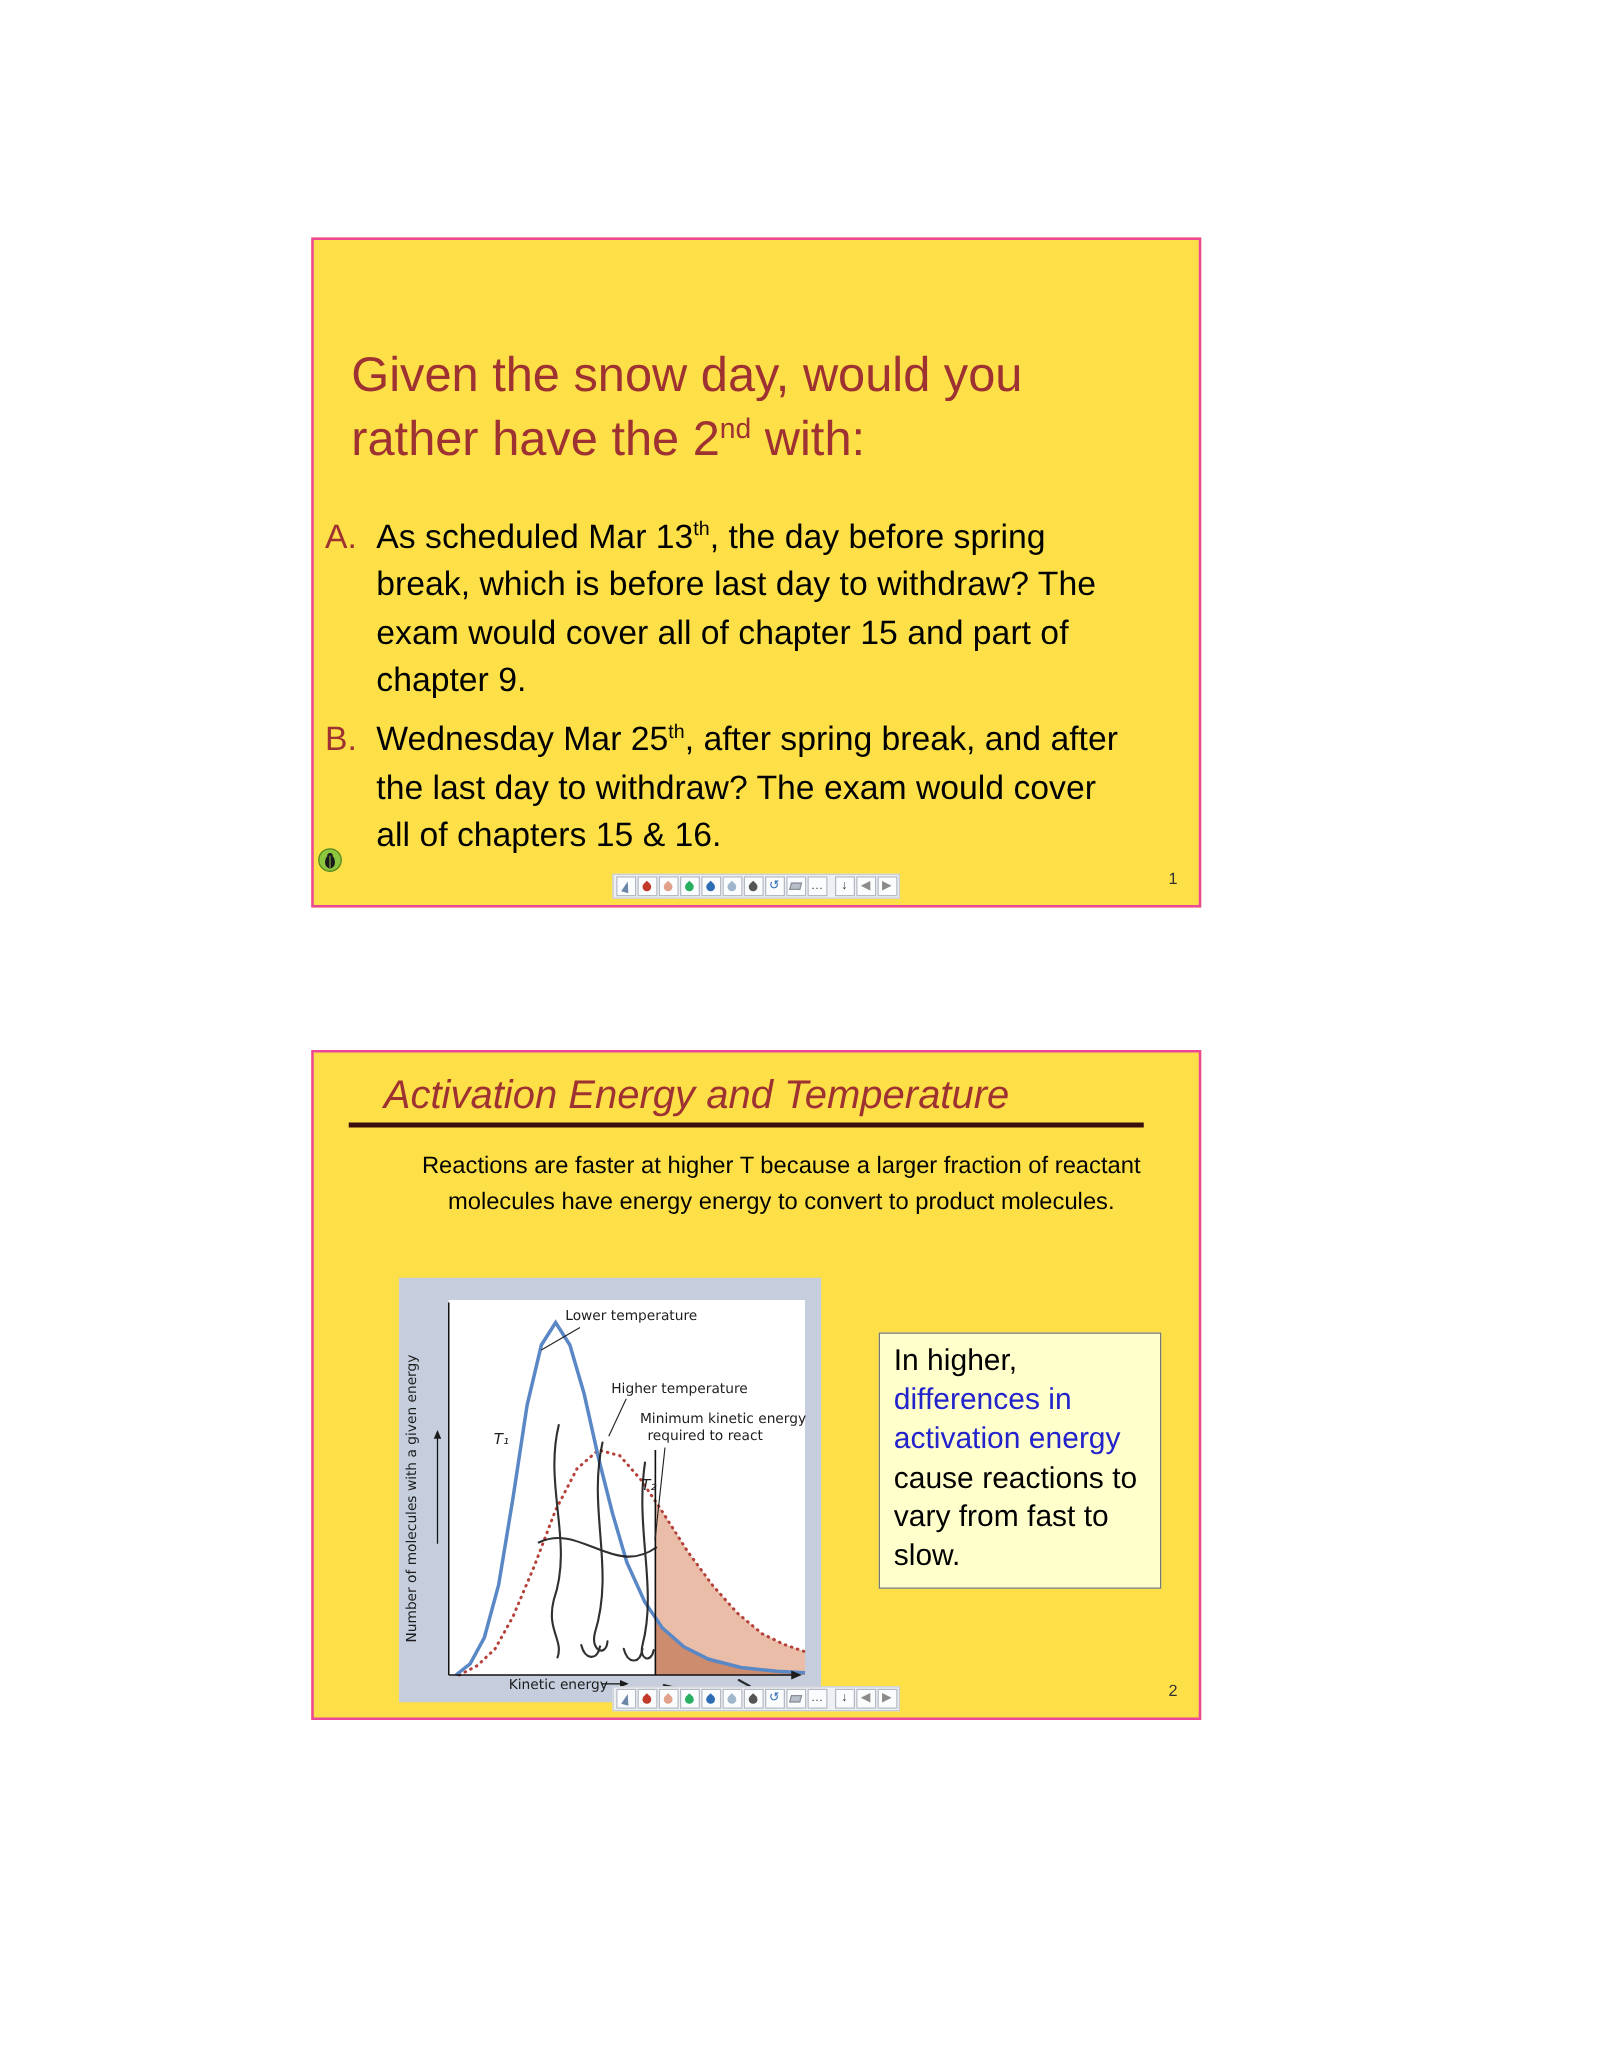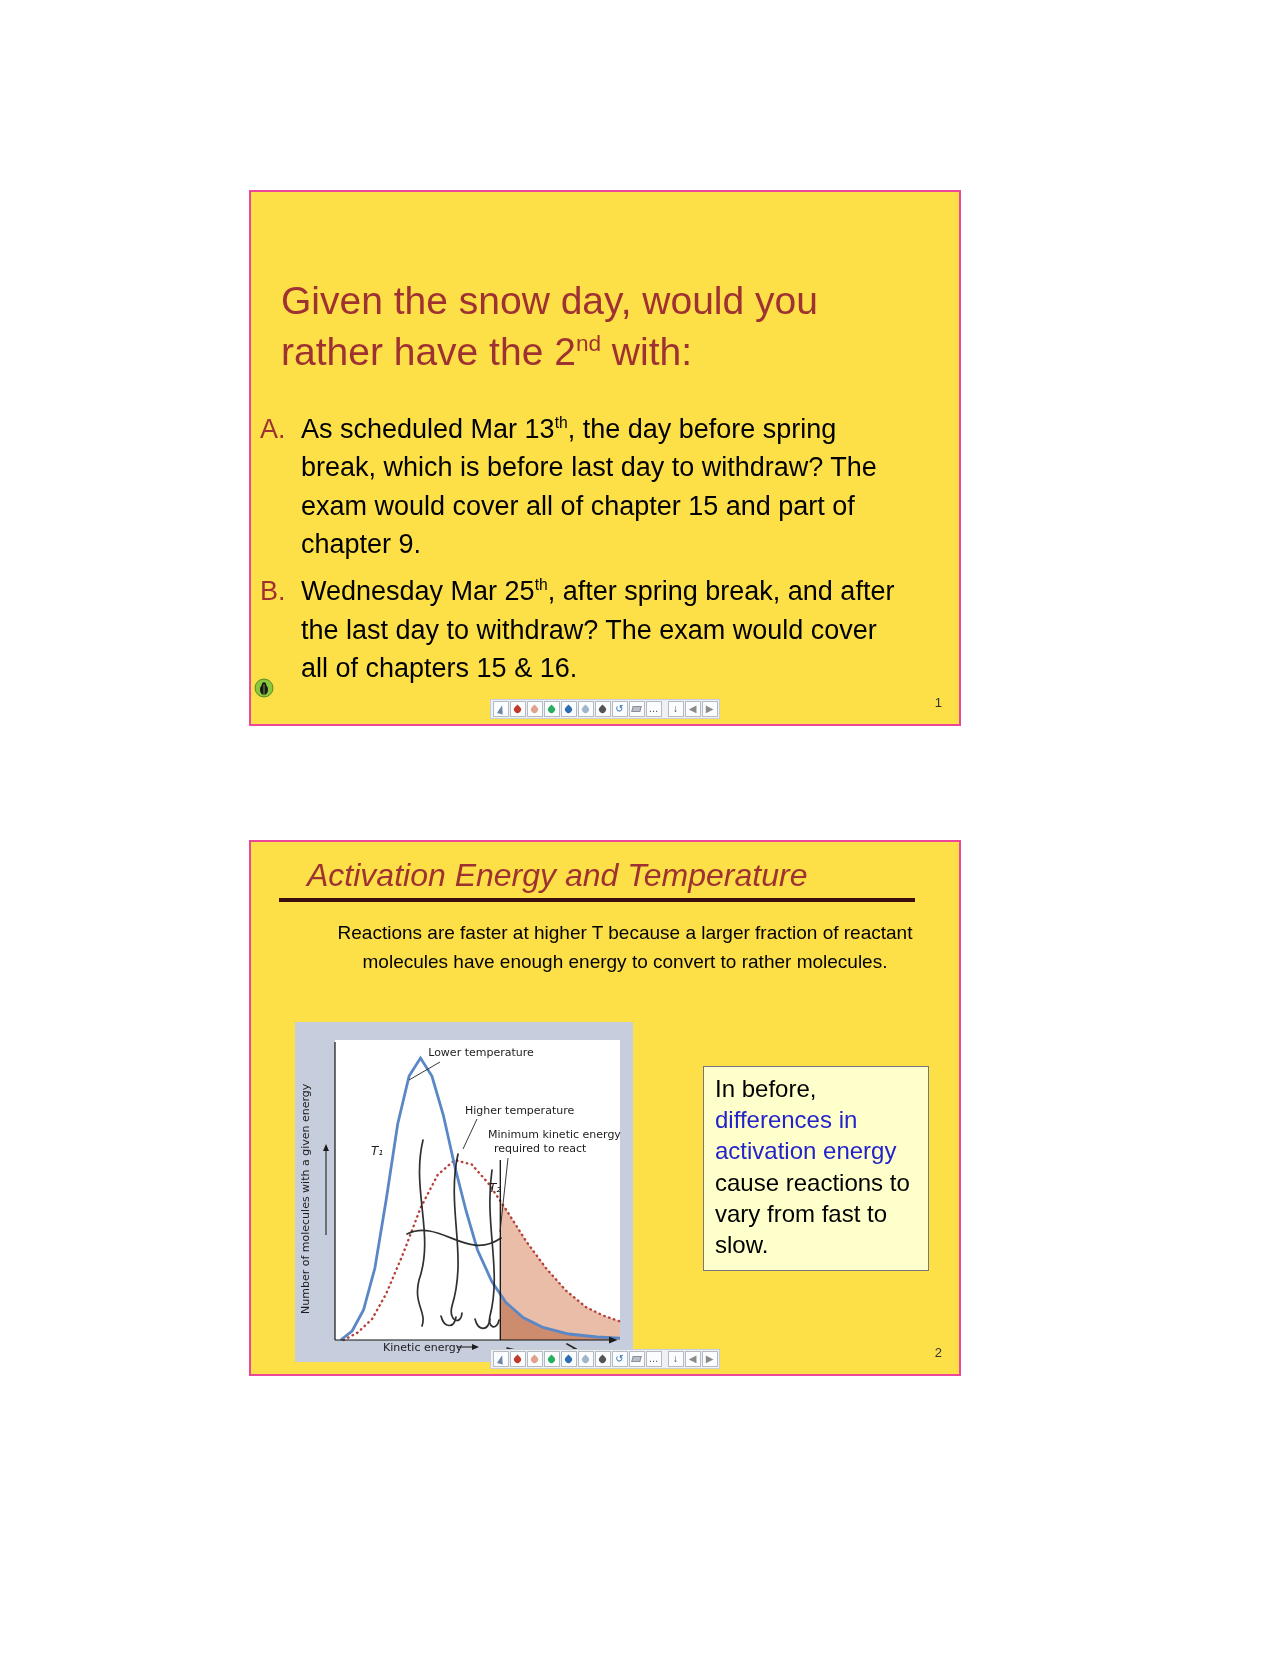--- a/index.html
+++ b/index.html
@@ -55,21 +55,21 @@
     border-left: 3.5px solid transparent; border-right: 3.5px solid transparent;
     border-bottom: 9px solid #6b87a8;
   }
   .eraser { width: 9px; height: 6px; background: #b9bfc9; border: 1px solid #8a8f98; transform: skewX(-15deg); display: block; }
 
   
   .s2-title { position: absolute; left: 56px; top: 15px; margin: 0; font-size: 32px; font-weight: 400; color: #9E3132; font-style: italic; }
   .title-rule { position: absolute; left: 28px; top: 56px; width: 636px; height: 4px; background: #3A0E0E; }
   .s2-subtitle { position: absolute; left: 0; right: 0; top: 76px; margin: 0; text-align: center; font-size: 19px; line-height: 1.55; color: #000; padding-left: 40px; }
 
-  .chart-figure { position: absolute; left: 44px; top: 180px; width: 338px; height: 340px; }
+  .chart-figure { position: absolute; left: 68px; top: 180px; width: 338px; height: 340px; }
   .chart-figure svg text { font-family: "DejaVu Sans", sans-serif; fill: #1c1c1c; }
 
   .infobox {
     position: absolute; left: 452px; top: 224px; width: 226px;
     background: #FFFFCC; border: 1px solid #777;
     padding: 6px 11px 10px; font-size: 24px; line-height: 1.3; color: #000;
   }
   .infobox .blue { color: #2323CB; }
 </style>
 </head>
@@ -135,21 +135,21 @@
         <span class="tb-cell" style="color: rgb(138, 138, 138);">▶</span>
       </div>
 
     <span class="pagenum">1</span>
   </section>
 
   <section class="slide slide-2">
     <h2 class="s2-title">Activation Energy and Temperature</h2>
     <div class="title-rule"></div>
 
-    <p class="s2-subtitle"><span>Reactions are faster at higher T because a larger fraction of reactant</span><br><span>molecules have enough energy to convert to rather molecules.</span></p>
+    <p class="s2-subtitle"><span>Reactions are faster at higher T because a larger fraction of reactant</span><br><span>molecules have energy energy to convert to product molecules.</span></p>
 
     <div class="chart-figure">
       <svg viewBox="0 0 338 340" width="338" height="340">
         <defs>
           <marker id="arr" markerWidth="8" markerHeight="8" refX="5" refY="4" orient="auto">
             <path d="M0,1 L7,4 L0,7 Z" fill="#1c1c1c"></path>
           </marker>
         </defs>
 
         <rect x="0" y="0" width="338" height="340" fill="#C6CEDD"></rect>
@@ -186,21 +186,21 @@
           <path d="M163,132 C151,186 173,232 157,284 C153,299 166,304 167,291"></path>
           <path d="M197,148 C189,202 207,248 195,294 C192,306 202,309 204,298"></path>
           <path d="M112,212 C145,196 172,240 206,216"></path>
           <path d="M146,294 C149,306 159,307 161,295"></path>
           <path d="M180,297 C183,309 193,310 195,297"></path>
           <path d="M212,326 C238,333 262,331 281,327 M281,327 L272,322 M281,327 L273,331"></path>
         </g>
       </svg>
     </div>
 
-    <aside class="infobox"><span>In before, </span><span class="blue">differences in activation energy</span><span> cause reactions to vary from fast to slow.</span></aside>
+    <aside class="infobox"><span>In higher, </span><span class="blue">differences in activation energy</span><span> cause reactions to vary from fast to slow.</span></aside>
 
     <div class="ink-toolbar">
         <span class="tb-cell">
           <i class="pennib"></i>
         </span>
         <span class="tb-cell">
           <i class="drop" style="background: rgb(192, 57, 43);"></i>
         </span>
         <span class="tb-cell">
           <i class="drop" style="background: rgb(226, 161, 138);"></i>

